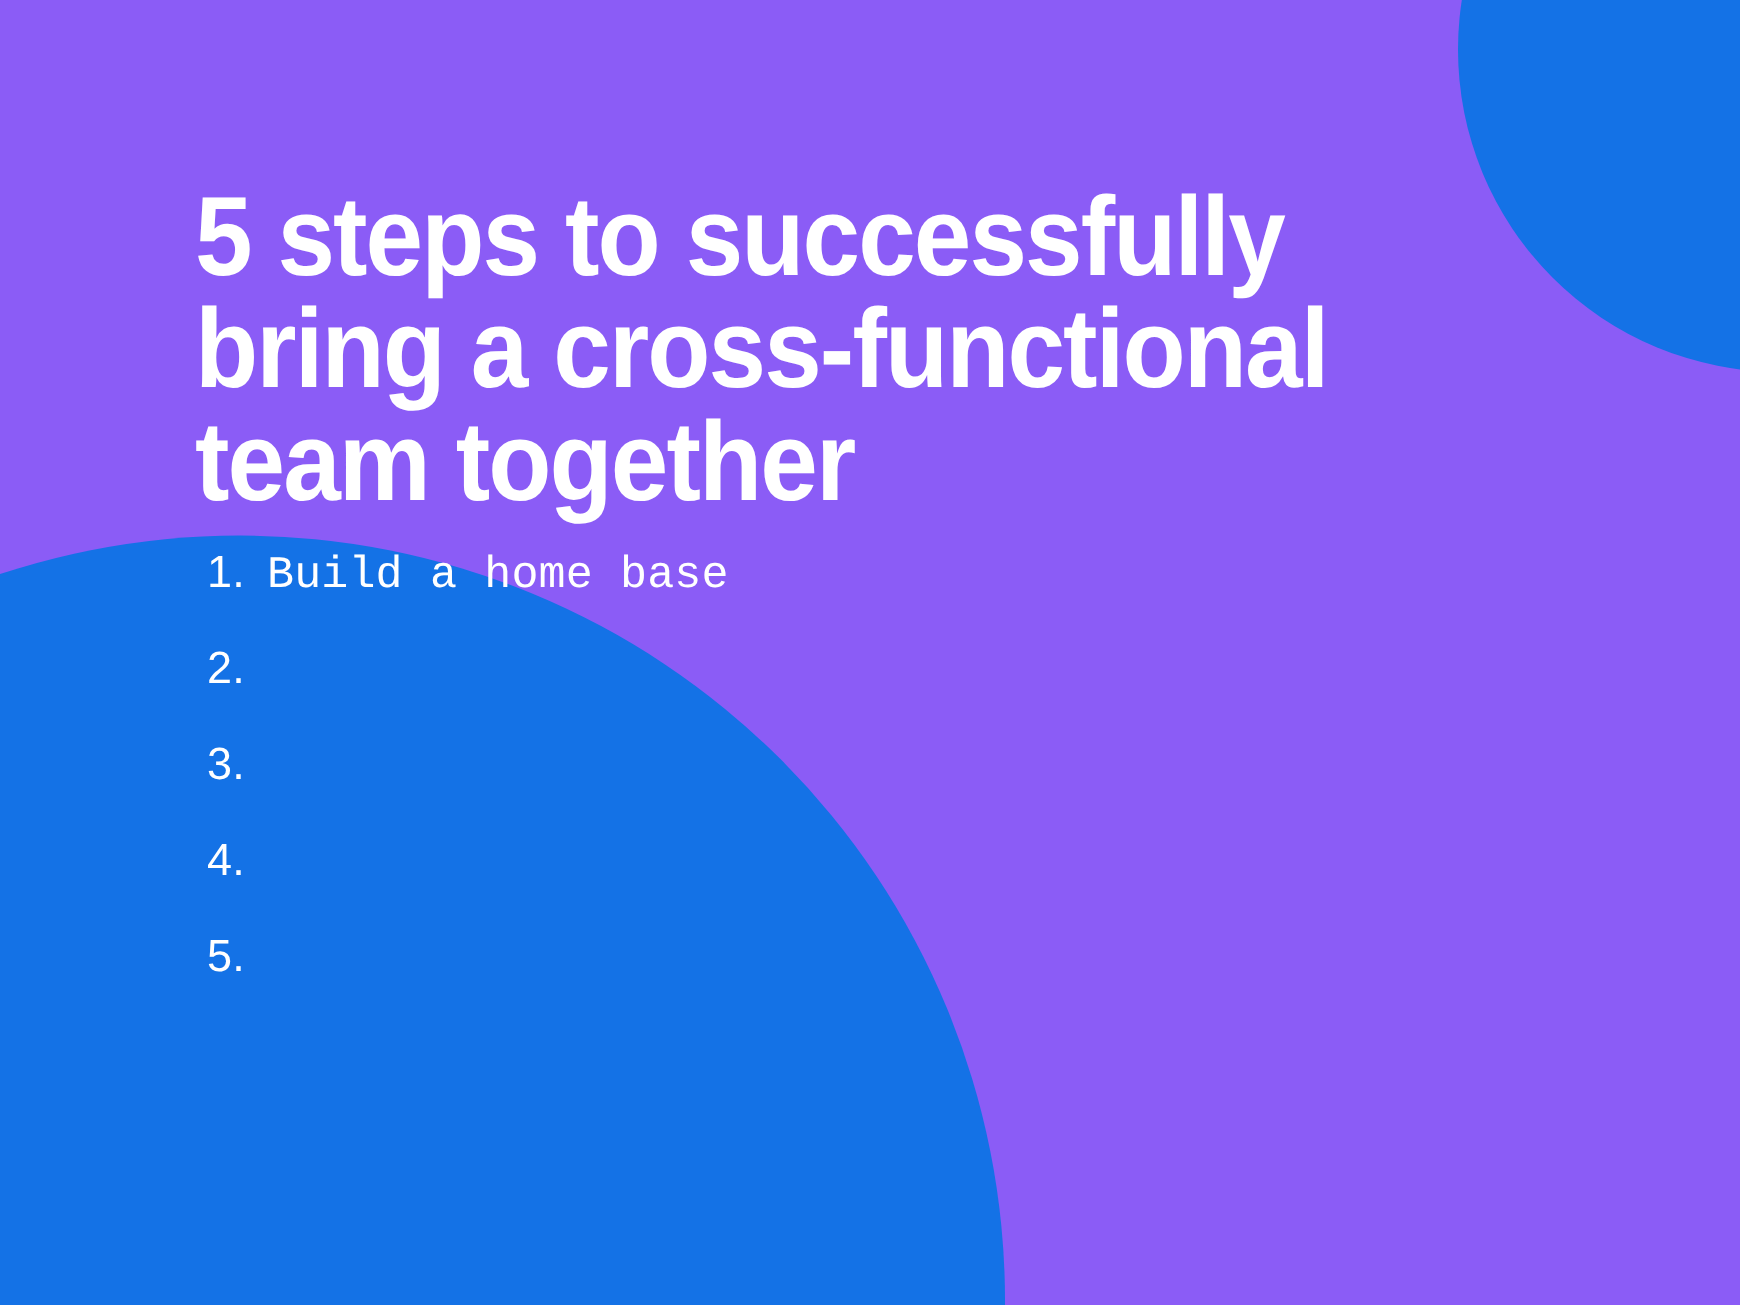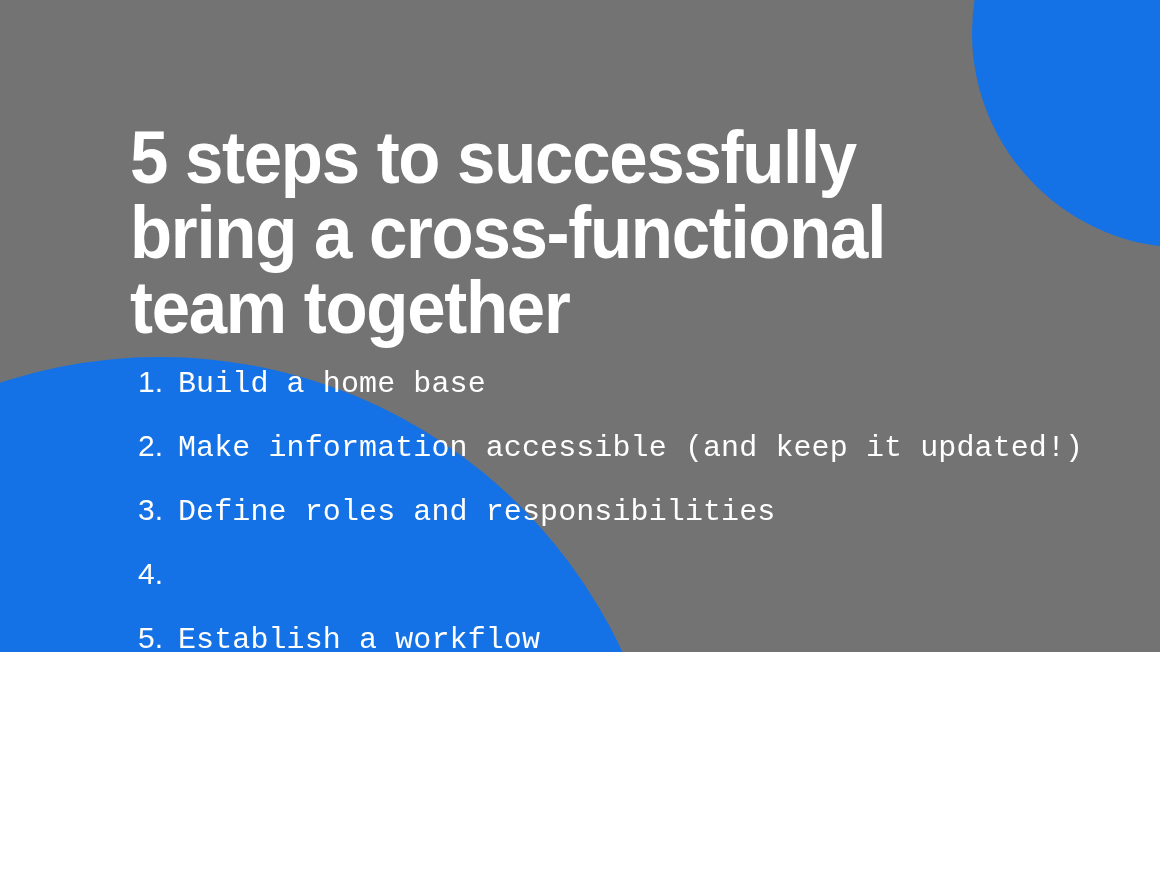--- a/index.html
+++ b/index.html
@@ -3,23 +3,23 @@
 <meta charset="utf-8">
 <style>
   html, body {
     margin: 0;
     padding: 0;
     background: #ffffff;
   }
   .slide {
     position: relative;
     width: 1160px;
-    height: 652px;
+    height: 870px;
     overflow: hidden;
-    background: #737373;
+    background: #8b5cf6;
     font-family: "Liberation Sans", sans-serif;
   }
 
   
   .circle {
     position: absolute;
     border-radius: 50%;
     background: #1472e6;
   }
   
@@ -106,33 +106,30 @@
 
     <ol class="steps">
 
       <li class="step">
         <span class="step-number">1.</span>
         <span class="step-label">Build a home base</span>
       </li>
 
       <li class="step">
         <span class="step-number">2.</span>
-        <span class="step-label">Make information accessible (and keep it updated!)</span>
       </li>
 
       <li class="step">
         <span class="step-number">3.</span>
-        <span class="step-label">Define roles and responsibilities</span>
       </li>
 
       <li class="step">
         <span class="step-number">4.</span>
       </li>
 
       <li class="step">
         <span class="step-number">5.</span>
-        <span class="step-label">Establish a workflow</span>
       </li>
 
     </ol>
 
   </div>
 </div>
 
 </body></html>

